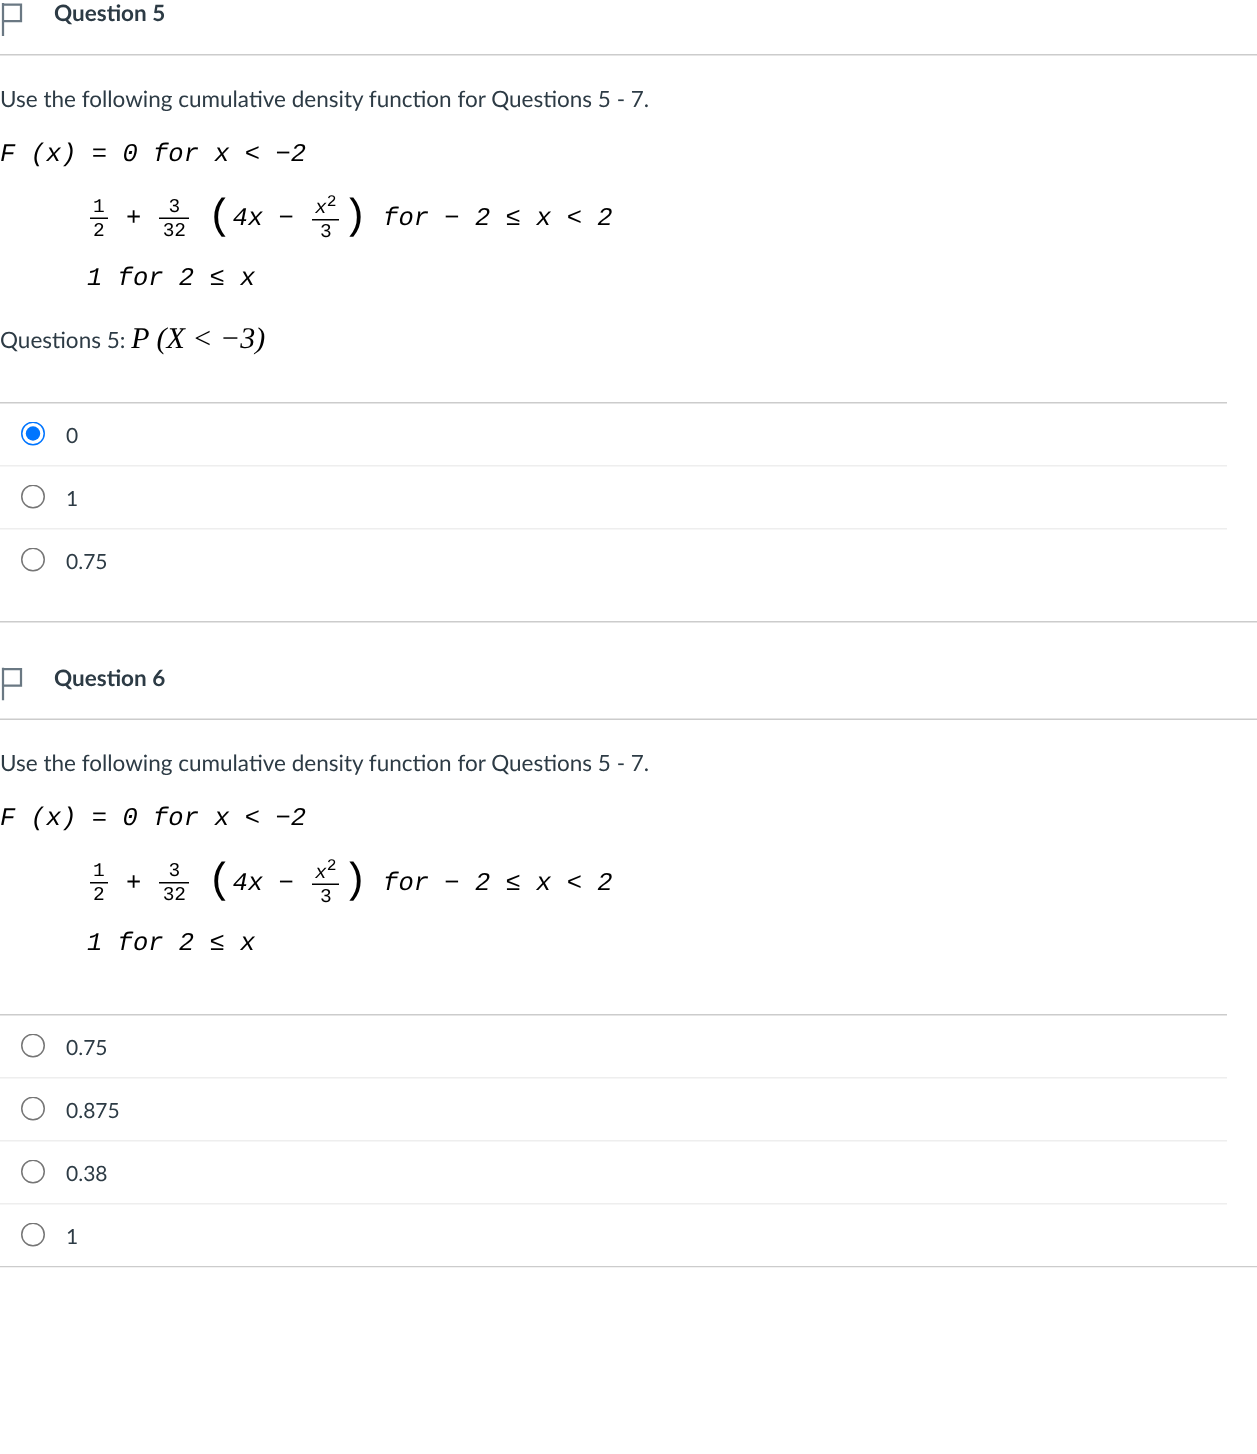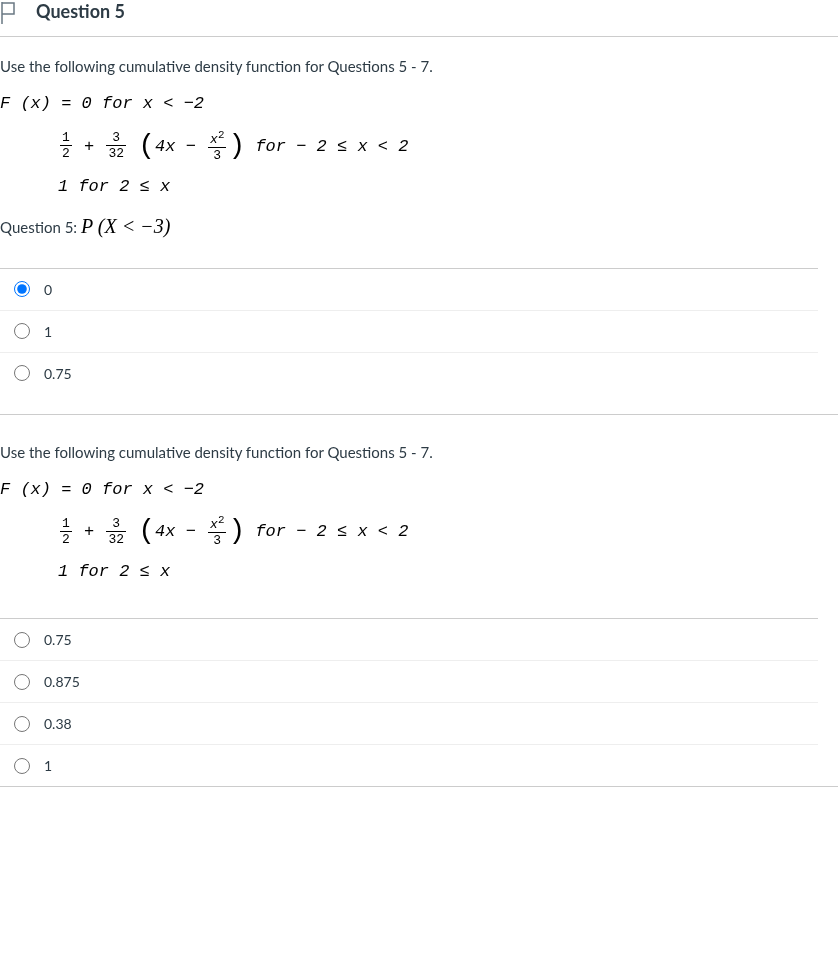--- a/index.html
+++ b/index.html
@@ -23,21 +23,21 @@
     .flag-icon {
       width: 18px;
       height: 22px;
       flex-shrink: 0;
       margin-right: 18px;
       margin-top: 2px;
     }
     .flag-icon svg { display: block; }
     .question-title {
       font-weight: 700;
-      font-size: 18px;
+      font-size: 15px;
       color: #2d3b45;
     }
     .question-body {
       padding-right: 20px;
       padding-bottom: 20px;
     }
     .intro-text {
       font-size: 15px;
       margin-bottom: 14px;
       color: #2d3b45;
@@ -117,40 +117,48 @@
     <div class="intro-text">Use the following cumulative density function for Questions 5 - 7.</div>
     <div class="math-line italic">F (x) = 0 for x &lt; −2</div>
     <div class="math-line math-indent">
       <span class="frac"><span class="num">1</span><span class="den">2</span></span>
       + <span class="frac"><span class="num">3</span><span class="den">32</span></span>
       <span class="paren-big">(</span><span class="italic">4x</span> − <span class="frac"><span class="num"><span class="italic">x</span><sup>2</sup></span><span class="den">3</span></span><span class="paren-big">)</span>
       <span class="italic"> for − 2 ≤ x &lt; 2</span>
     </div>
     <div class="math-line math-indent italic">1 for 2 ≤ x</div>
     <div class="prompt-line">
-      <span>Question 5: </span><span class="math-inline italic">P (X &lt; −3)</span>
+      <span>Questions 5: </span><span class="math-inline italic">P (X &lt; −3)</span>
     </div>
     <div class="options-block">
       <label class="option-row">
         <input type="radio" name="q5" checked="" style="">
         <span class="option-label">0</span>
       </label>
       <label class="option-row">
         <input type="radio" name="q5" style="">
         <span class="option-label">1</span>
       </label>
       <label class="option-row">
         <input type="radio" name="q5" style="">
         <span class="option-label">0.75</span>
       </label>
     </div>
   </div>
 </div>
 
 <div class="question-block" style="margin-bottom:0;">
+  <div class="question-header">
+    <span class="flag-icon">
+      <svg viewBox="0 0 18 22" width="18" height="22">
+          <path d="M2 0 L2 22 M2 1 L14 1 L14 12 L2 12" fill="none" stroke="#6a7883" stroke-width="1.5"></path>
+        </svg>
+    </span>
+    <div class="question-title">Question 6</div>
+  </div>
   <div class="question-body" style="padding-bottom:0;">
     <div class="intro-text">Use the following cumulative density function for Questions 5 - 7.</div>
     <div class="math-line italic">F (x) = 0 for x &lt; −2</div>
     <div class="math-line math-indent">
       <span class="frac"><span class="num">1</span><span class="den">2</span></span>
       + <span class="frac"><span class="num">3</span><span class="den">32</span></span>
       <span class="paren-big">(</span><span class="italic">4x</span> − <span class="frac"><span class="num"><span class="italic">x</span><sup>2</sup></span><span class="den">3</span></span><span class="paren-big">)</span>
       <span class="italic"> for − 2 ≤ x &lt; 2</span>
     </div>
     <div class="math-line math-indent italic">1 for 2 ≤ x</div>

